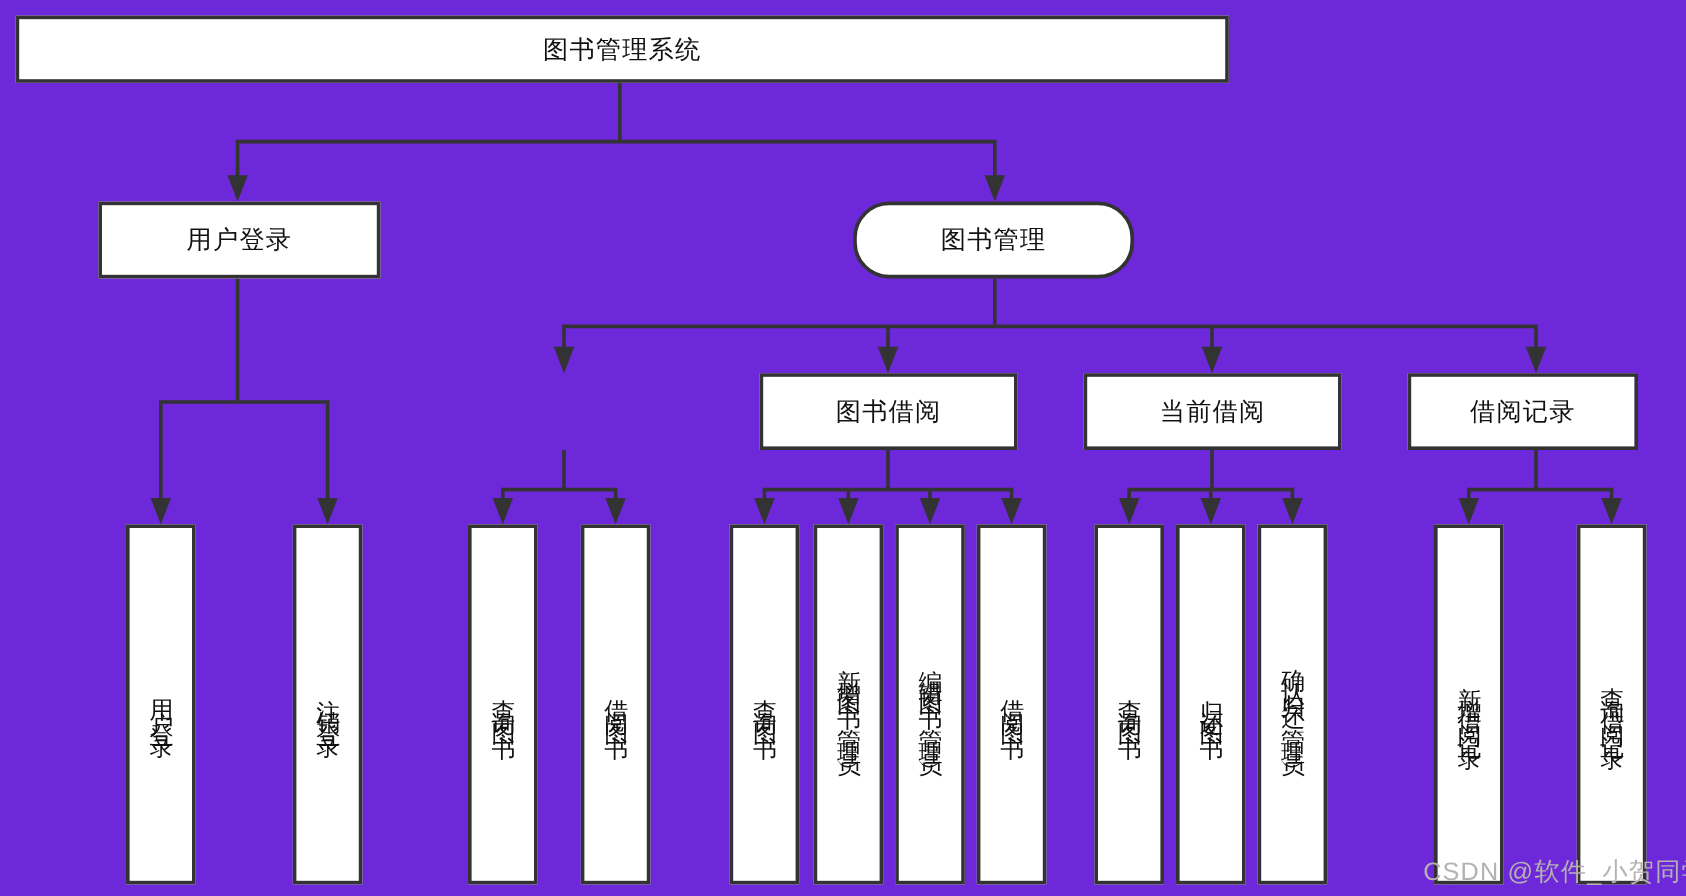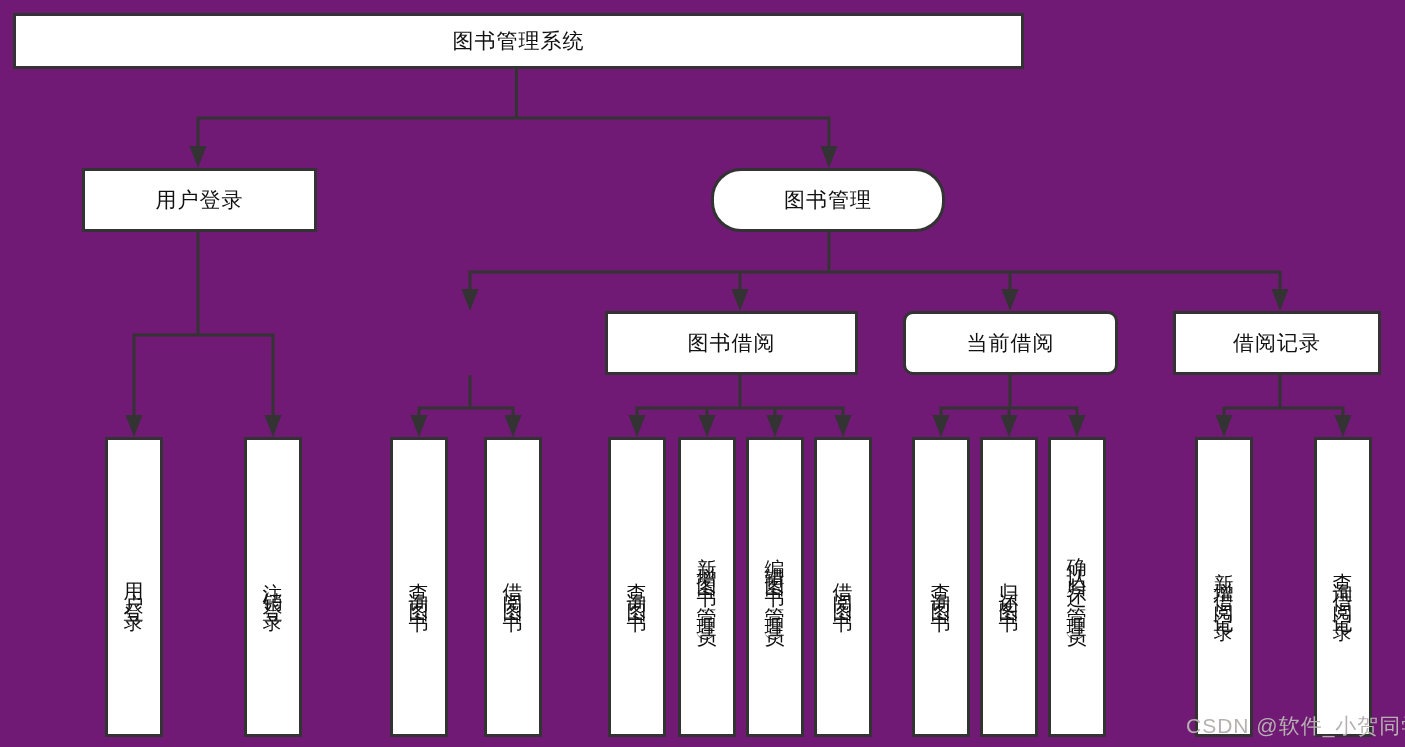--- a/index.html
+++ b/index.html
@@ -1,19 +1,19 @@
 <!DOCTYPE html>
 <html><head>
 <meta charset="utf-8">
 <style>
   html,body{margin:0;padding:0;background:#fff;}
   #canvas{
     position:relative;
     width:1405px;height:747px;
-    background:#701a75;
+    background:#6d28d9;
     overflow:hidden;
     font-family:"Liberation Sans",sans-serif;
     color:#111;
   }
   #wires{position:absolute;left:0;top:0;z-index:1;}
   .box{
     position:absolute;
     box-sizing:border-box;
     background:#fff;
     border:3px solid #333;
@@ -101,23 +101,23 @@
       <polygon fill="#333" stroke="none" points="1215.5,415 1232.5,415 1224,437"></polygon>
       <polygon fill="#333" stroke="none" points="1334.5,415 1351.5,415 1343,437"></polygon>
     </g>
   </svg>
 
   <div class="box" style="left:13px;top:13px;width:1011px;height:56px;">图书管理系统</div>
 
   <div class="box" style="left:82px;top:168px;width:235px;height:64px;">用户登录</div>
   <div class="box" style="left:711px;top:168px;width:234px;height:64px;border-radius:30px;">图书管理</div>
 
-  <div class="box" style="left:605px;top:311px;width:253px;height:64px;">图书借阅</div>
-  <div class="box" style="left:903px;top:311px;width:215px;height:64px;border-radius:10px;">当前借阅</div>
-  <div class="box" style="left:1173px;top:311px;width:208px;height:64px;">借阅记录</div>
+  <div class="box" style="left:633px;top:311px;width:215px;height:64px;">图书借阅</div>
+  <div class="box" style="left:903px;top:311px;width:215px;height:64px;">当前借阅</div>
+  <div class="box" style="left:1173px;top:311px;width:192px;height:64px;">借阅记录</div>
 
   <div class="vbox" style="left:105px;top:437px;width:58px;height:300px;">
     <span>用户登录</span>
   </div>
   <div class="vbox" style="left:244px;top:437px;width:58px;height:300px;">
     <span>注销登录</span>
   </div>
 
   <div class="vbox" style="left:390px;top:437px;width:58px;height:300px;">
     <span>查询图书</span>

